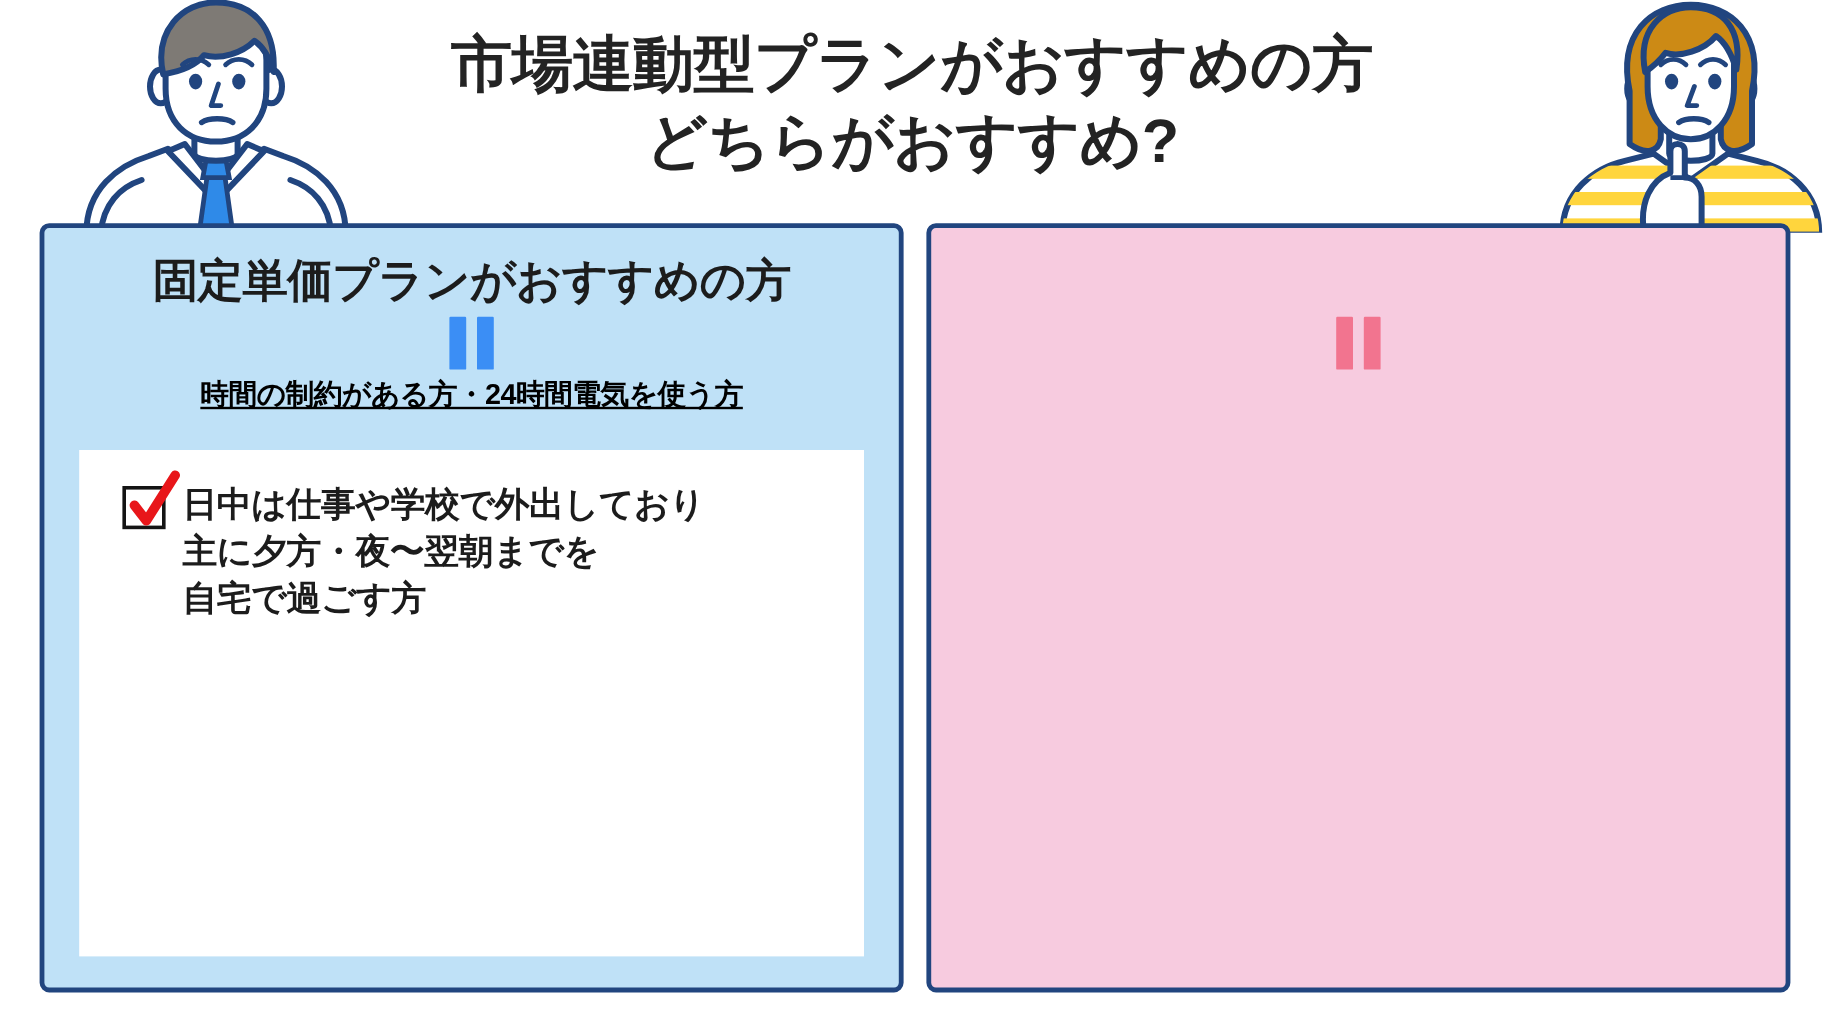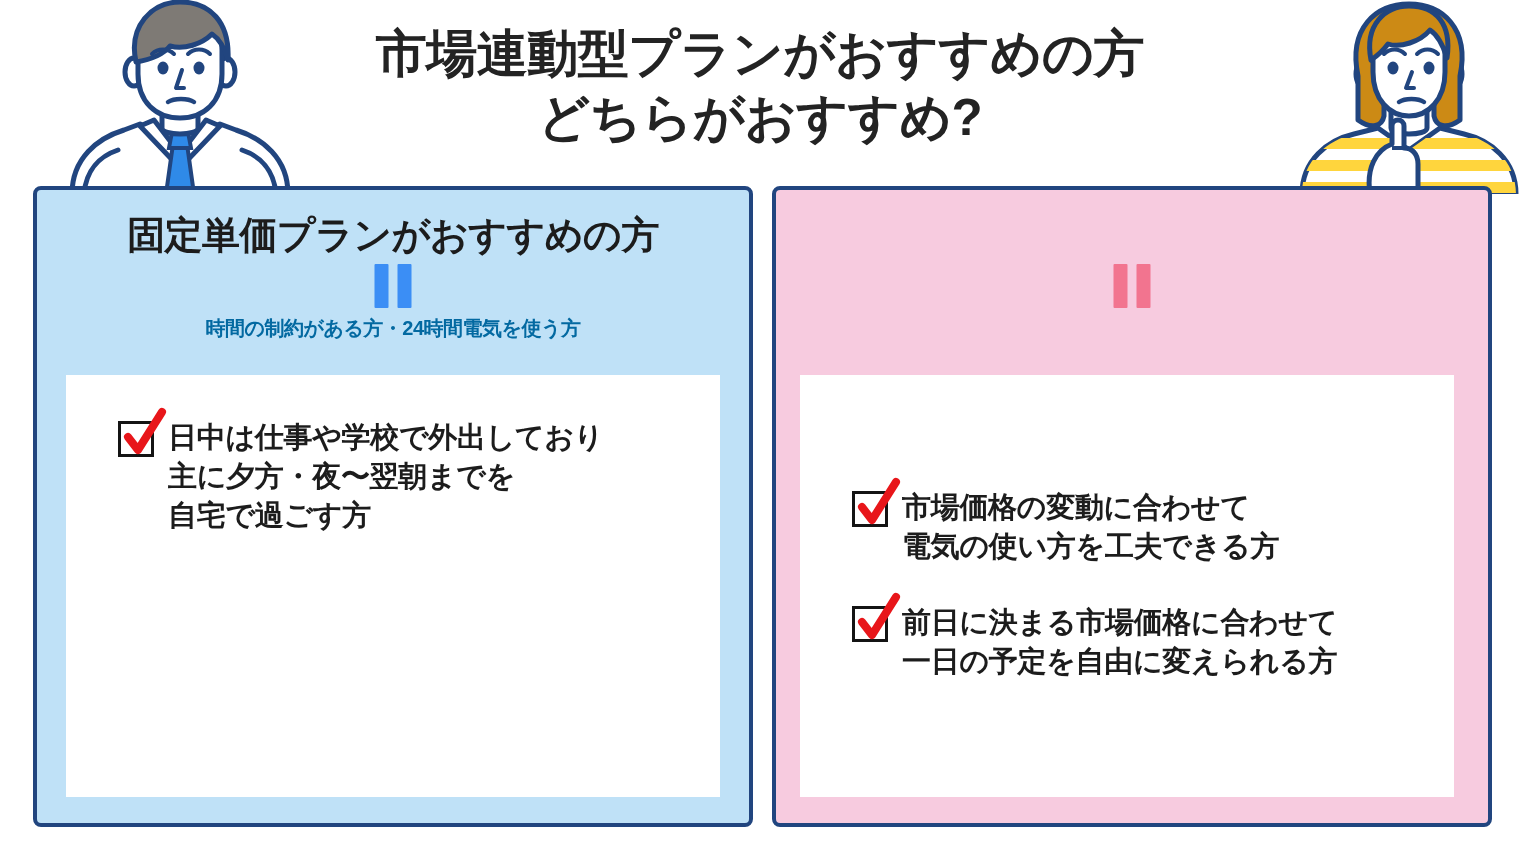--- a/index.html
+++ b/index.html
@@ -57,37 +57,38 @@
     position:absolute;left:50%;top:74px;
     transform:translateX(-50%);
     display:flex;gap:9px;
   }
   .equals span{display:block;width:14px;height:44px;border-radius:1px;}
   #eq-left span{background:#3b8ef5;}
   #eq-right span{background:#f2748f;}
 
   .panel-sub{
     position:absolute;left:0;right:0;top:126px;
-    font-size:20px;line-height:1.2;
-    font-weight:bold;color:#0369a1;
+    font-size:24px;line-height:1.2;
+    font-weight:bold;color:#000000;
     letter-spacing:-0.5px;
+    text-decoration:underline;
   }
 
   
   .card{
     position:absolute;
     left:29px;top:185px;
     width:654px;height:422px;
     background:#ffffff;
   }
   #panel-right .card{left:24px;width:654px;}
 
   .checklist{
     position:absolute;left:0;top:0;width:100%;height:100%;
-    padding:0;margin:16px;list-style:none;
+    padding:0;margin:0;list-style:none;
   }
   #list-left{padding-top:26px;padding-left:36px;}
   #list-right{padding-top:96px;padding-left:36px;}
 
   .check-item{
     display:flex;
     align-items:flex-start;
     margin-bottom:26px;
   }
   #list-right .check-item{margin-bottom:36px;}
@@ -228,40 +229,15 @@
       </ul>
     </div>
   </div>
 
   <div class="panel" id="panel-right">
     <div class="equals" id="eq-right">
         <span></span>
         <span></span>
       </div>
 
-    <div class="card">
-      <ul class="checklist" id="list-right">
-
-        <li class="check-item">
-          <span class="checkbox">
-            <svg viewBox="0 0 48 48" xmlns="http://www.w3.org/2000/svg">
-              <path d="M9 26 L19 39 L43 1" fill="none" stroke="#e8161a" stroke-width="8" stroke-linecap="round" stroke-linejoin="round"></path>
-            </svg>
-          </span>
-          <span class="check-text">市場価格の変動に合わせて
-電気の使い方を工夫できる方</span>
-        </li>
-
-        <li class="check-item">
-          <span class="checkbox">
-            <svg viewBox="0 0 48 48" xmlns="http://www.w3.org/2000/svg">
-              <path d="M9 26 L19 39 L43 1" fill="none" stroke="#e8161a" stroke-width="8" stroke-linecap="round" stroke-linejoin="round"></path>
-            </svg>
-          </span>
-          <span class="check-text">前日に決まる市場価格に合わせて
-一日の予定を自由に変えられる方</span>
-        </li>
-
-      </ul>
-    </div>
   </div>
 
 </div>
 
 </body></html>

